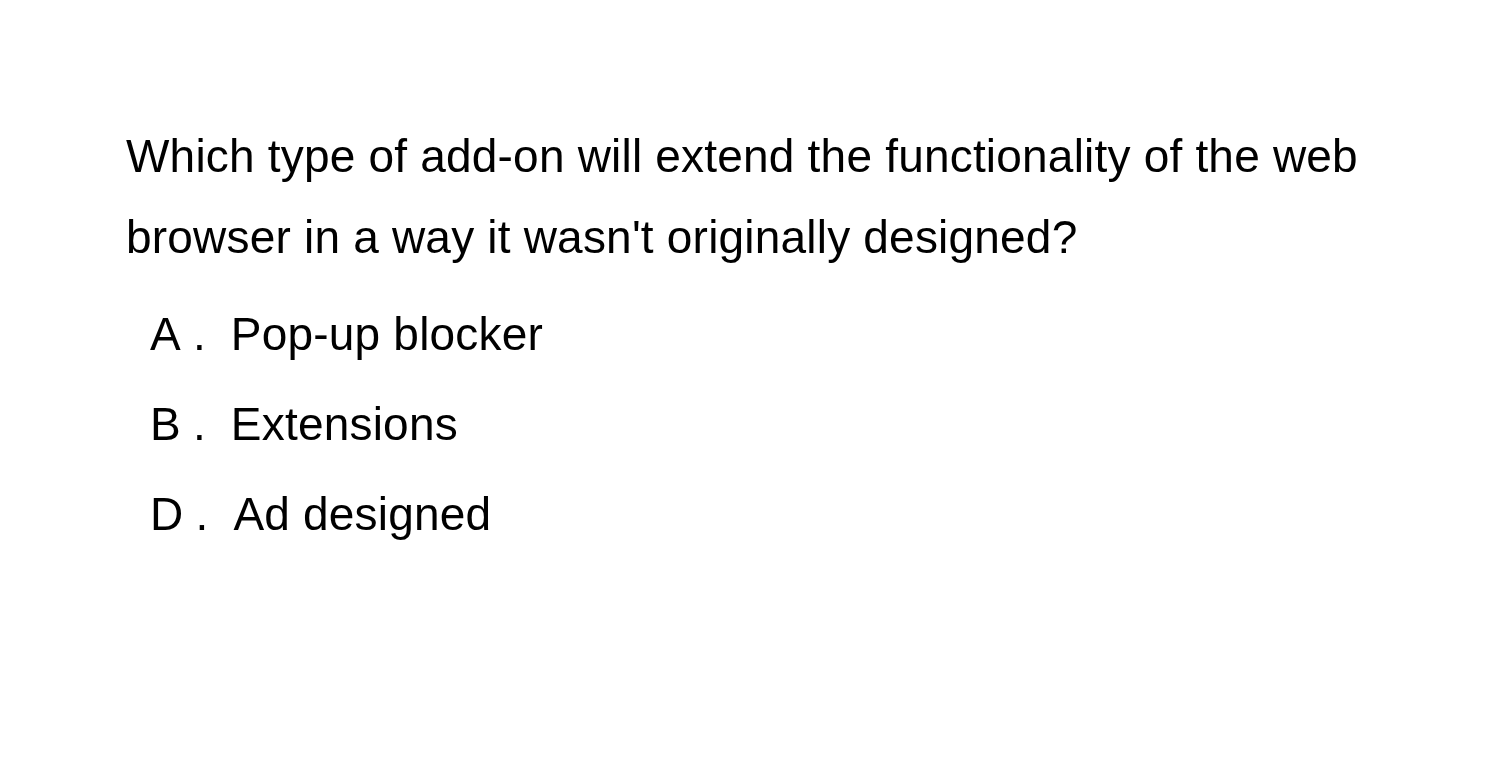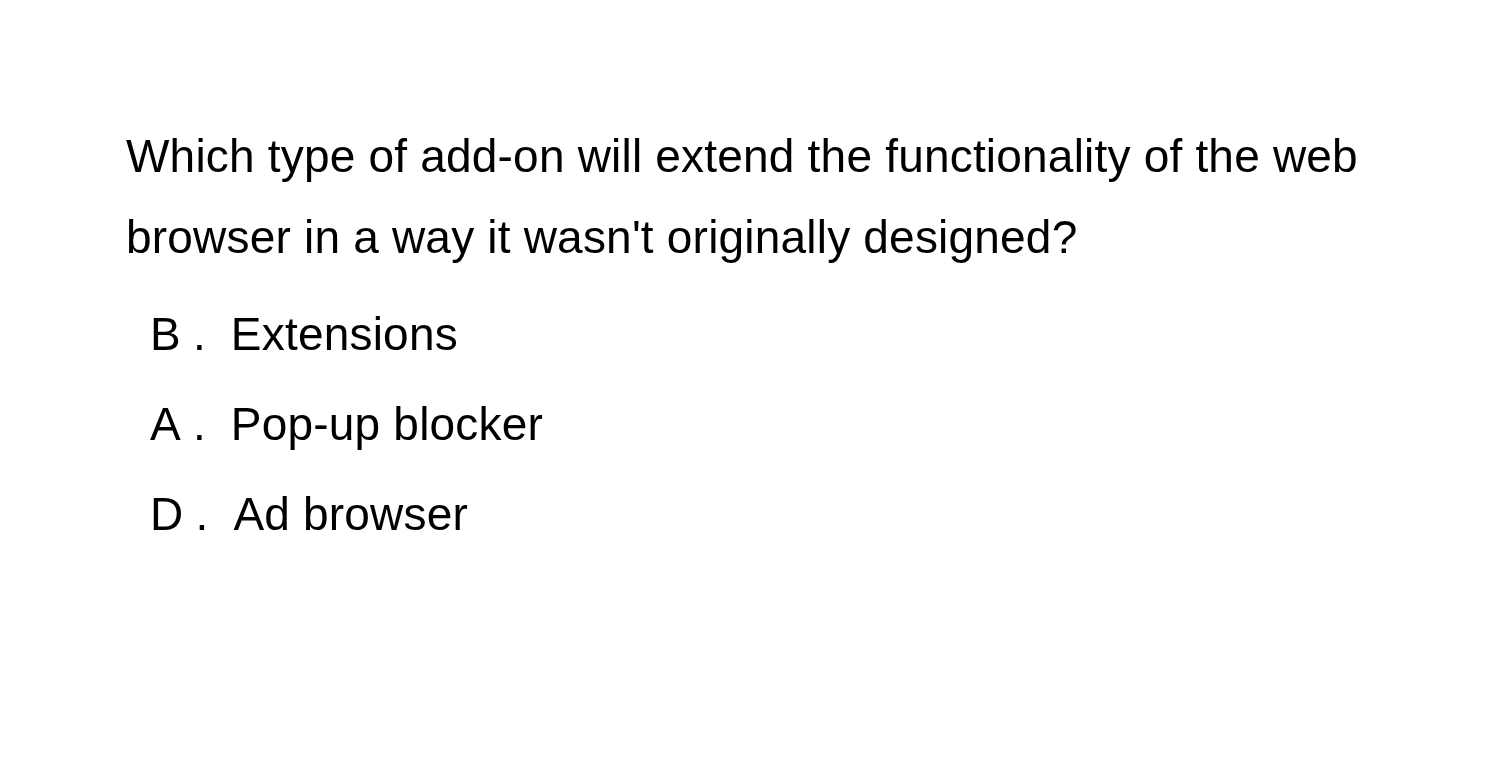--- a/index.html
+++ b/index.html
@@ -31,16 +31,16 @@
     .option {
       display: block;
     }
   </style>
 </head>
 <body>
 
 <div class="question">Which type of add-on will extend the functionality of the web browser in a way it wasn't originally designed?</div>
 
 <div class="options">
+  <span class="option"><span>A</span>. <span>Pop-up blocker</span></span>
   <span class="option"><span>B</span>. <span>Extensions</span></span>
-  <span class="option"><span>A</span>. <span>Pop-up blocker</span></span>
-  <span class="option"><span>D</span>. <span>Ad browser</span></span>
+  <span class="option"><span>D</span>. <span>Ad designed</span></span>
 </div>
 
 </body></html>

